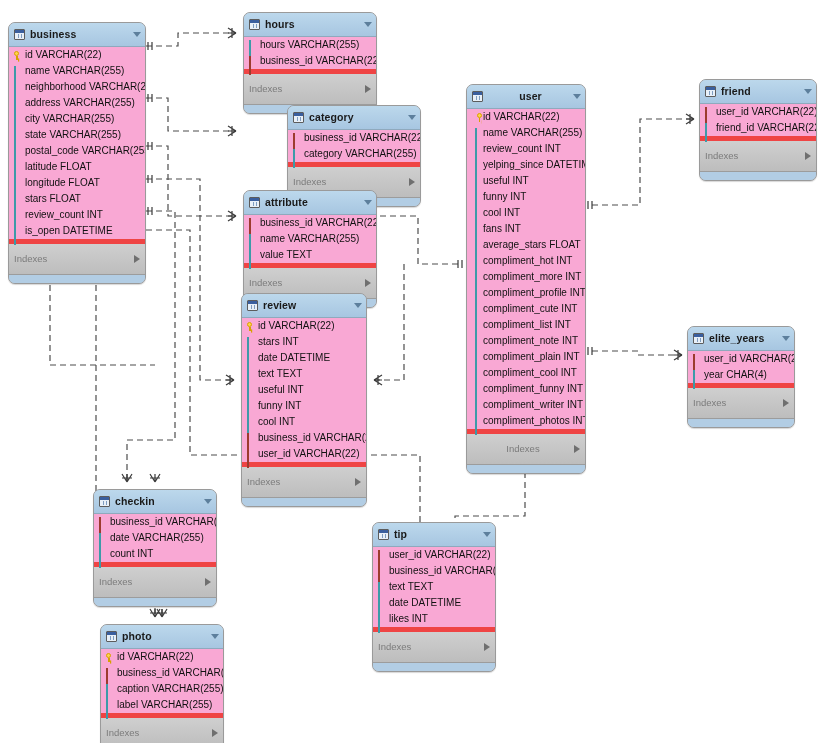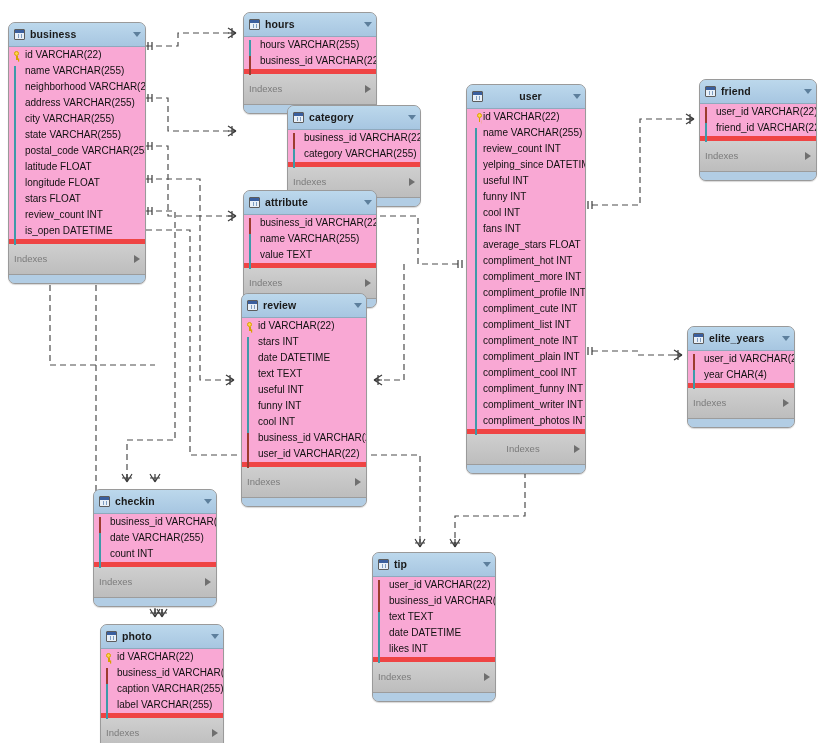--- a/index.html
+++ b/index.html
@@ -681,21 +681,21 @@
           <span class="col-mark"><span class="m-diamond"></span></span>
           <span class="col-name">label VARCHAR(255)</span>
         </div>
       </div>
       <div class="tbl-indexes">
         <span class="idx-label">Indexes</span>
         <span class="idx-arrow"></span>
       </div>
       <div class="tbl-foot"></div>
     </div>
-    <div class="table-node" style="left: 372px; top: 552px; width: 124px;">
+    <div class="table-node" style="left: 372px; top: 522px; width: 124px;">
       <div class="tbl-header">
         <span class="tbl-icon"></span>
         <span class="tbl-title">tip</span>
         <span class="tbl-caret"></span>
       </div>
       <div class="tbl-cols">
         <div class="col-row">
           <span class="col-mark"><span class="m-fk"></span></span>
           <span class="col-name">user_id VARCHAR(22)</span>
         </div>

